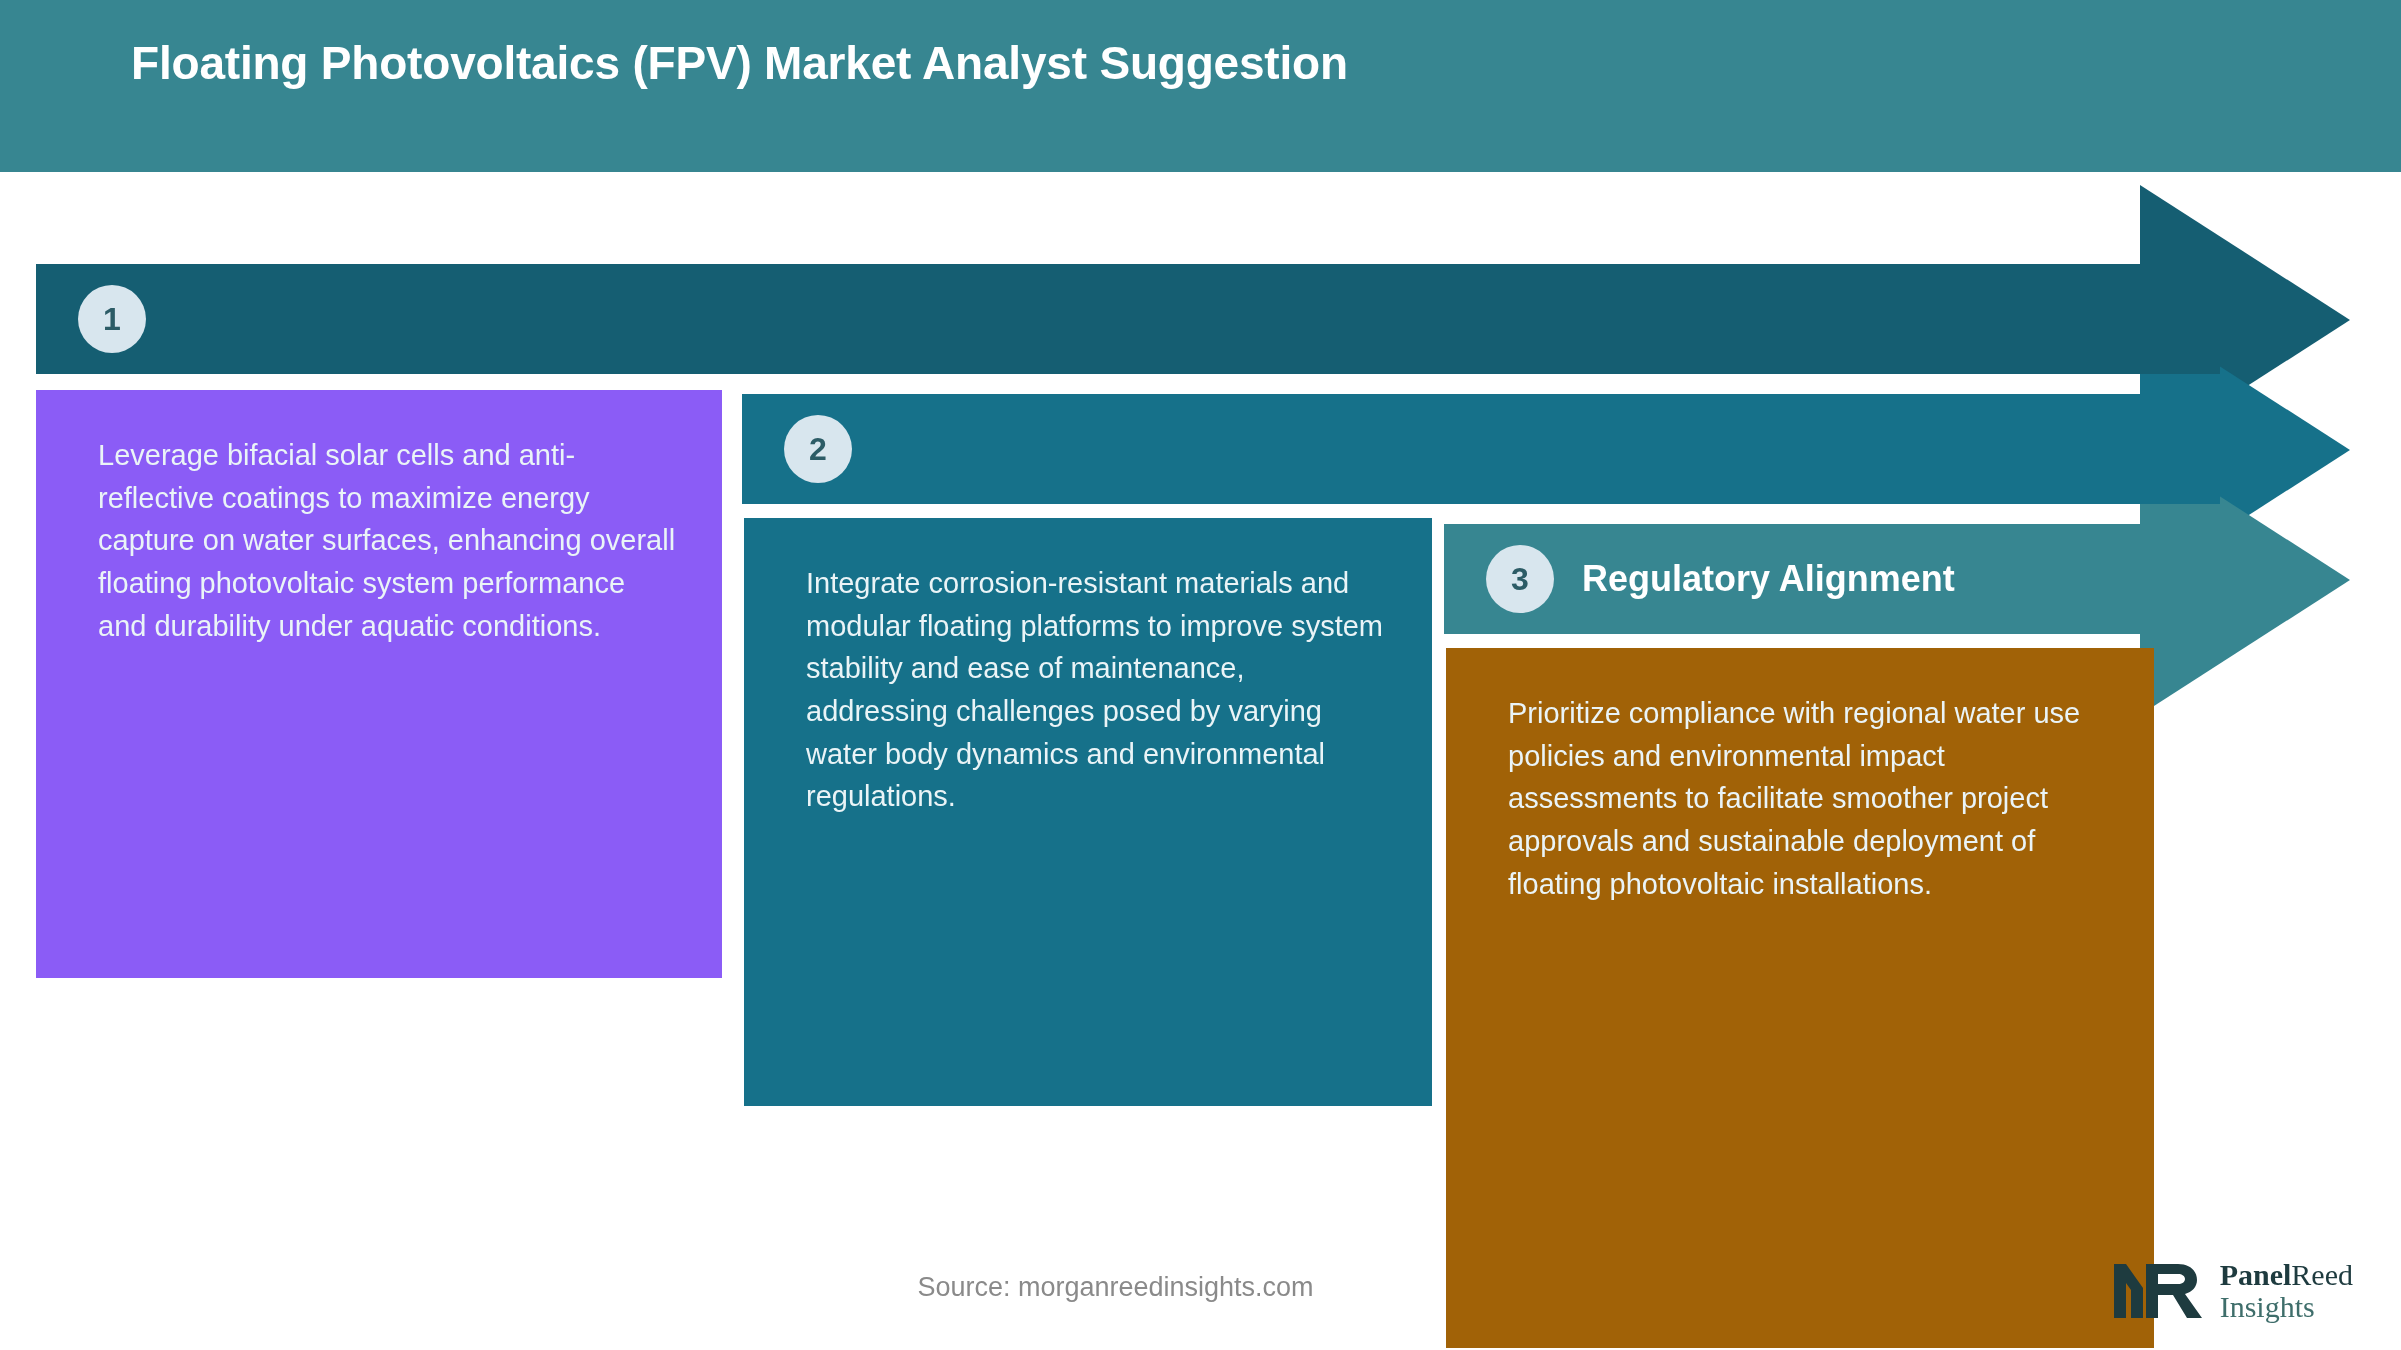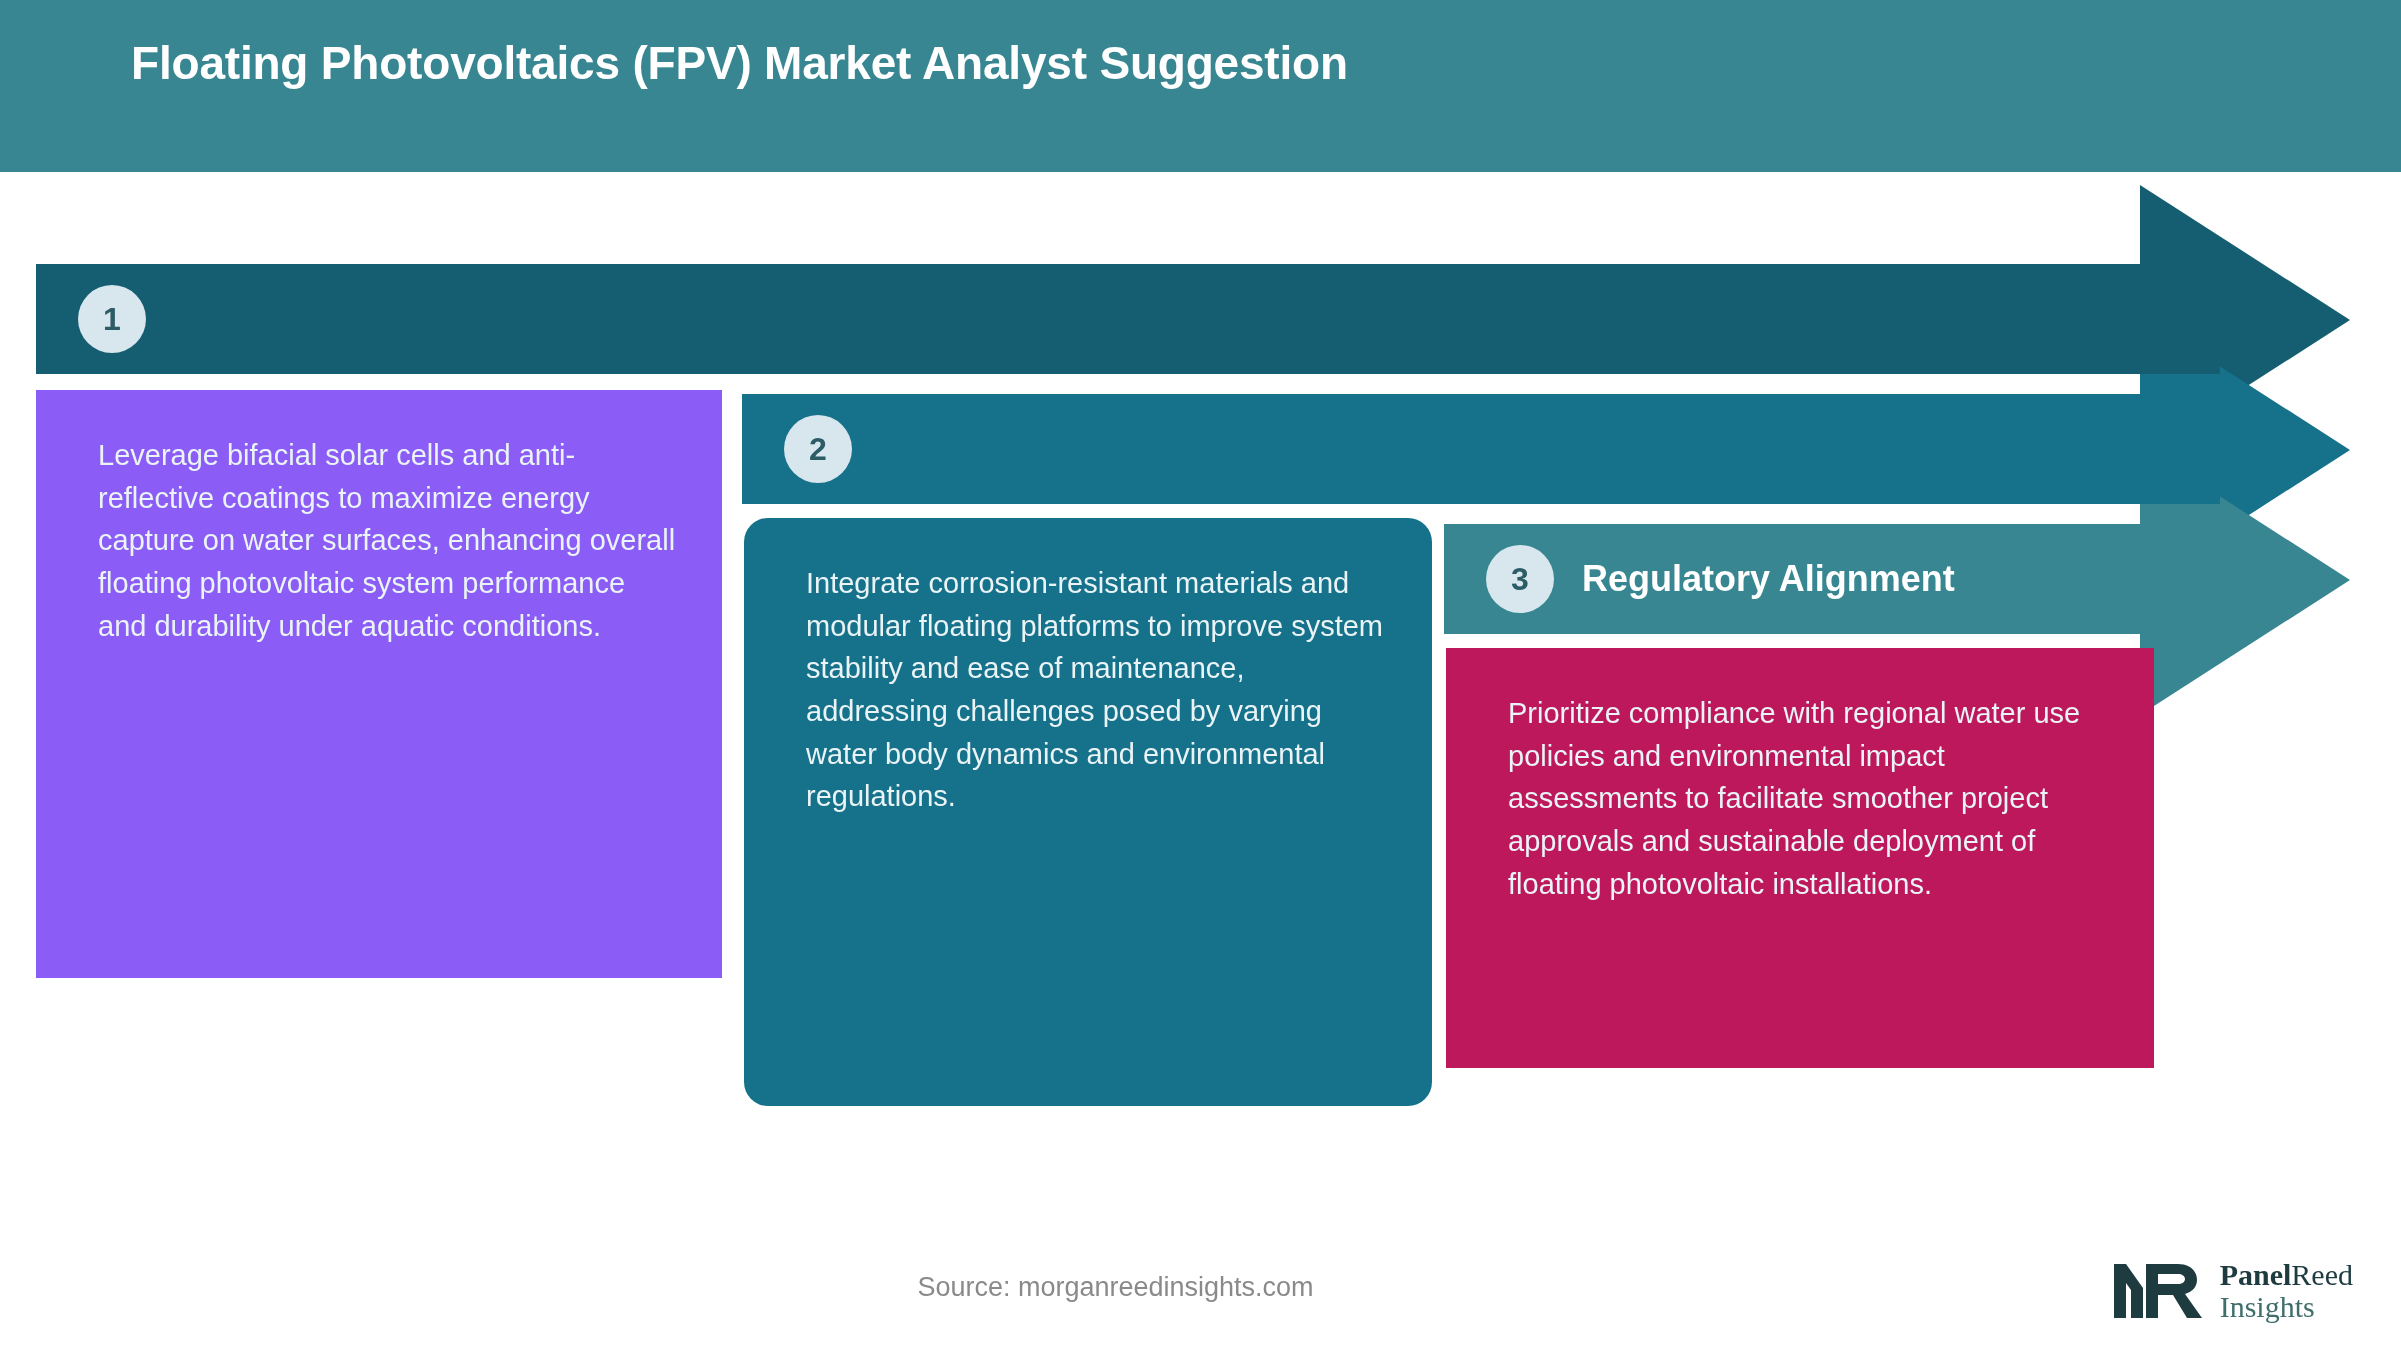--- a/index.html
+++ b/index.html
@@ -124,28 +124,27 @@
     width: 686px;
     height: 588px;
     background: #8b5cf6;
   }
   #box-2 {
     left: 744px;
     top: 518px;
     width: 688px;
     height: 588px;
     background: #16718A;
-    border-radius: 24px;
   }
   #box-3 {
     left: 1446px;
     top: 648px;
     width: 708px;
-    height: 420px;
-    background: #be185d;
+    height: 700px;
+    background: #a16207;
   }
 
   
   .source-text {
     position: absolute;
     left: 0;
     top: 1272px;
     width: 2401px;
     text-align: center;
     font-size: 27px;

